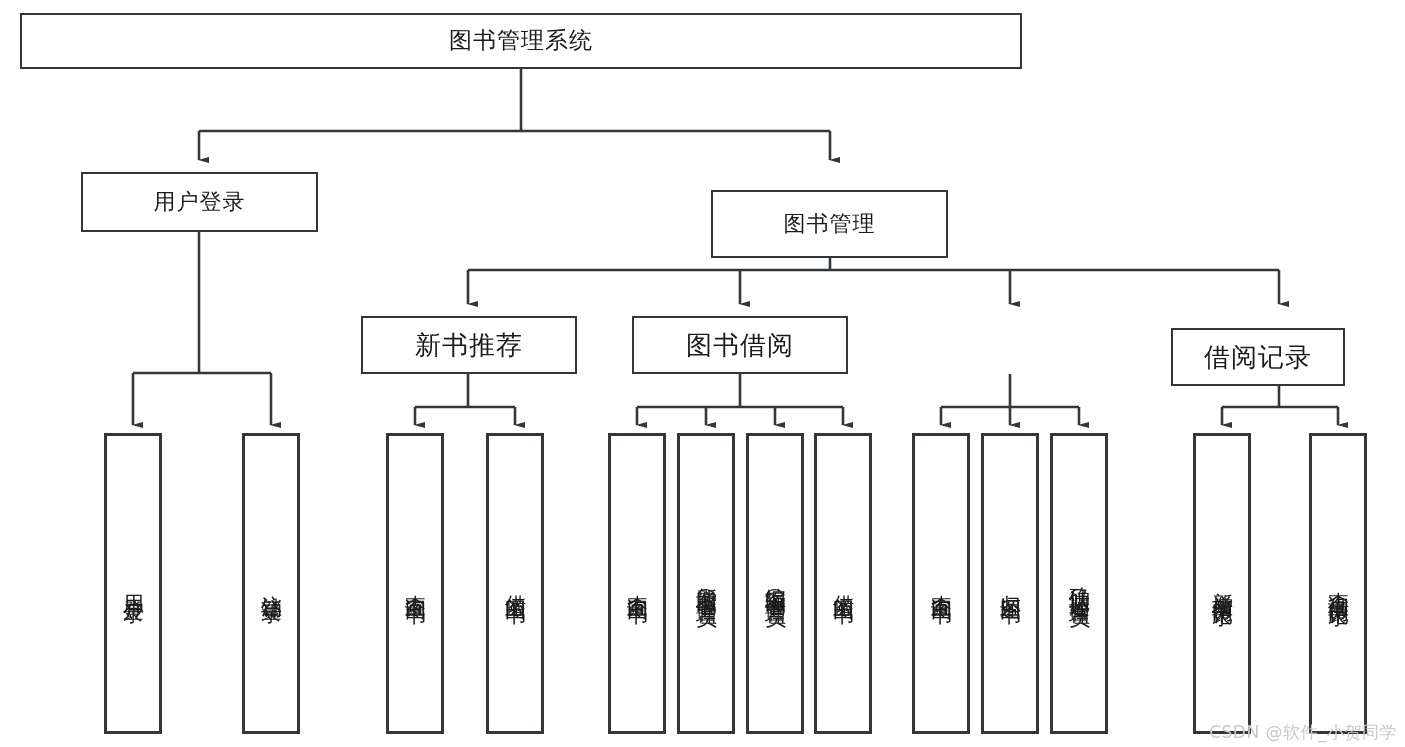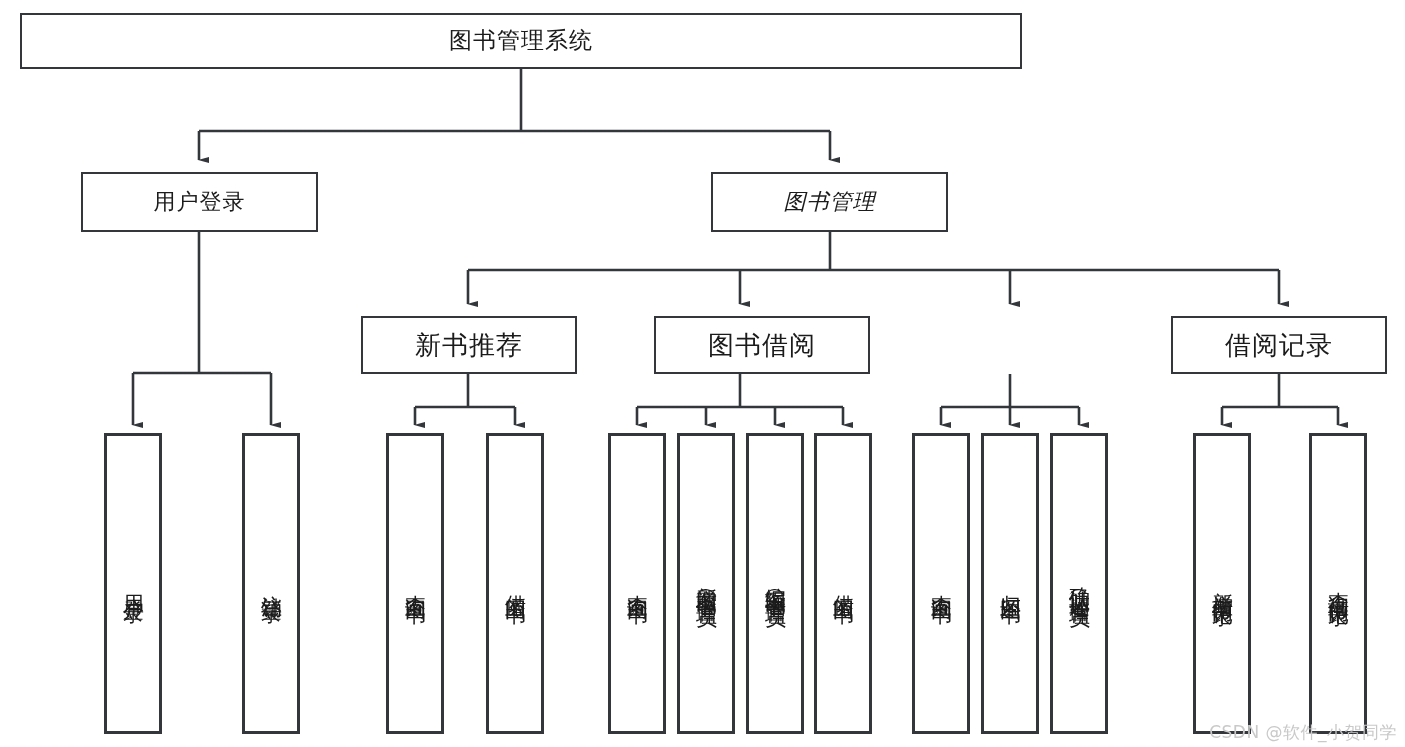--- a/index.html
+++ b/index.html
@@ -109,31 +109,31 @@
     </g>
   </svg>
 
   <div class="node root" style="left:20px;top:13px;width:1002px;height:56px;">
     <span class="lbl">图书管理系统</span>
   </div>
 
   <div class="node lvl2" style="left:81px;top:172px;width:237px;height:60px;">
     <span class="lbl">用户登录</span>
   </div>
-  <div class="node lvl2" style="left:711px;top:172px;width:237px;height:60px;font-style:italic;">
+  <div class="node lvl2" style="left:711px;top:190px;width:237px;height:68px;">
     <span class="lbl">图书管理</span>
   </div>
 
   <div class="node lvl3" style="left:361px;top:316px;width:216px;height:58px;">
     <span class="lbl">新书推荐</span>
   </div>
-  <div class="node lvl3" style="left:632px;top:316px;width:216px;height:58px;margin-left:22px;">
+  <div class="node lvl3" style="left:632px;top:316px;width:216px;height:58px;">
     <span class="lbl">图书借阅</span>
   </div>
-  <div class="node lvl3" style="left:1171px;top:316px;width:216px;height:58px;">
+  <div class="node lvl3" style="left:1171px;top:328px;width:174px;height:58px;">
     <span class="lbl">借阅记录</span>
   </div>
 
   <div class="node leaf" style="left:104px;top:433px;width:58px;height:301px;">
     <span class="lbl">用户登录</span>
   </div>
   <div class="node leaf" style="left:242px;top:433px;width:58px;height:301px;">
     <span class="lbl">注销登录</span>
   </div>
 

